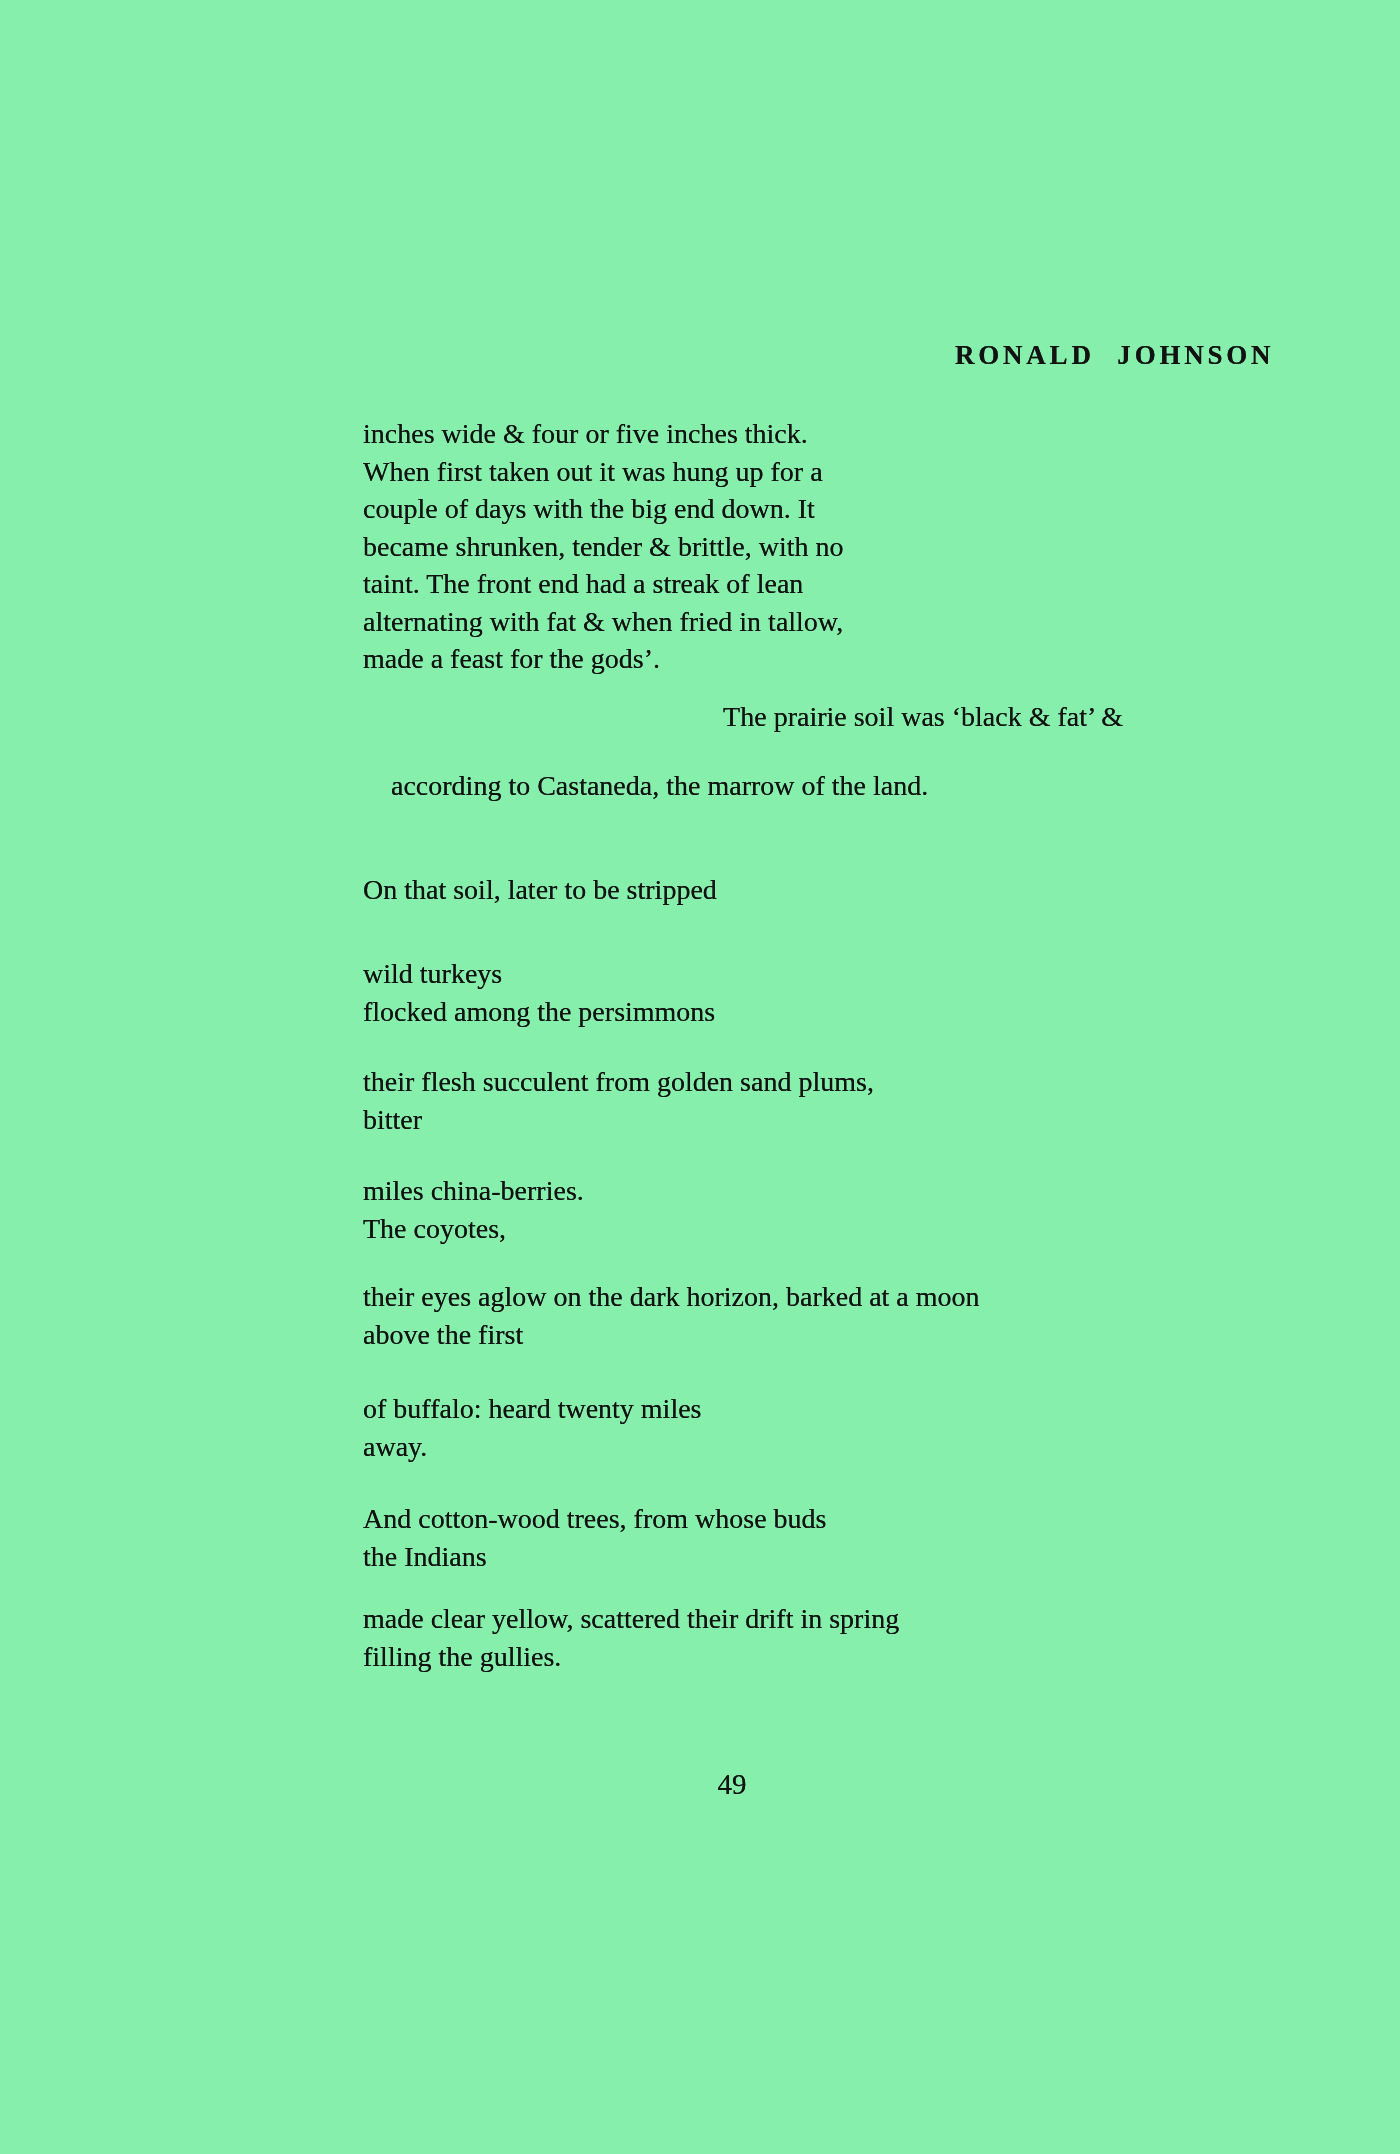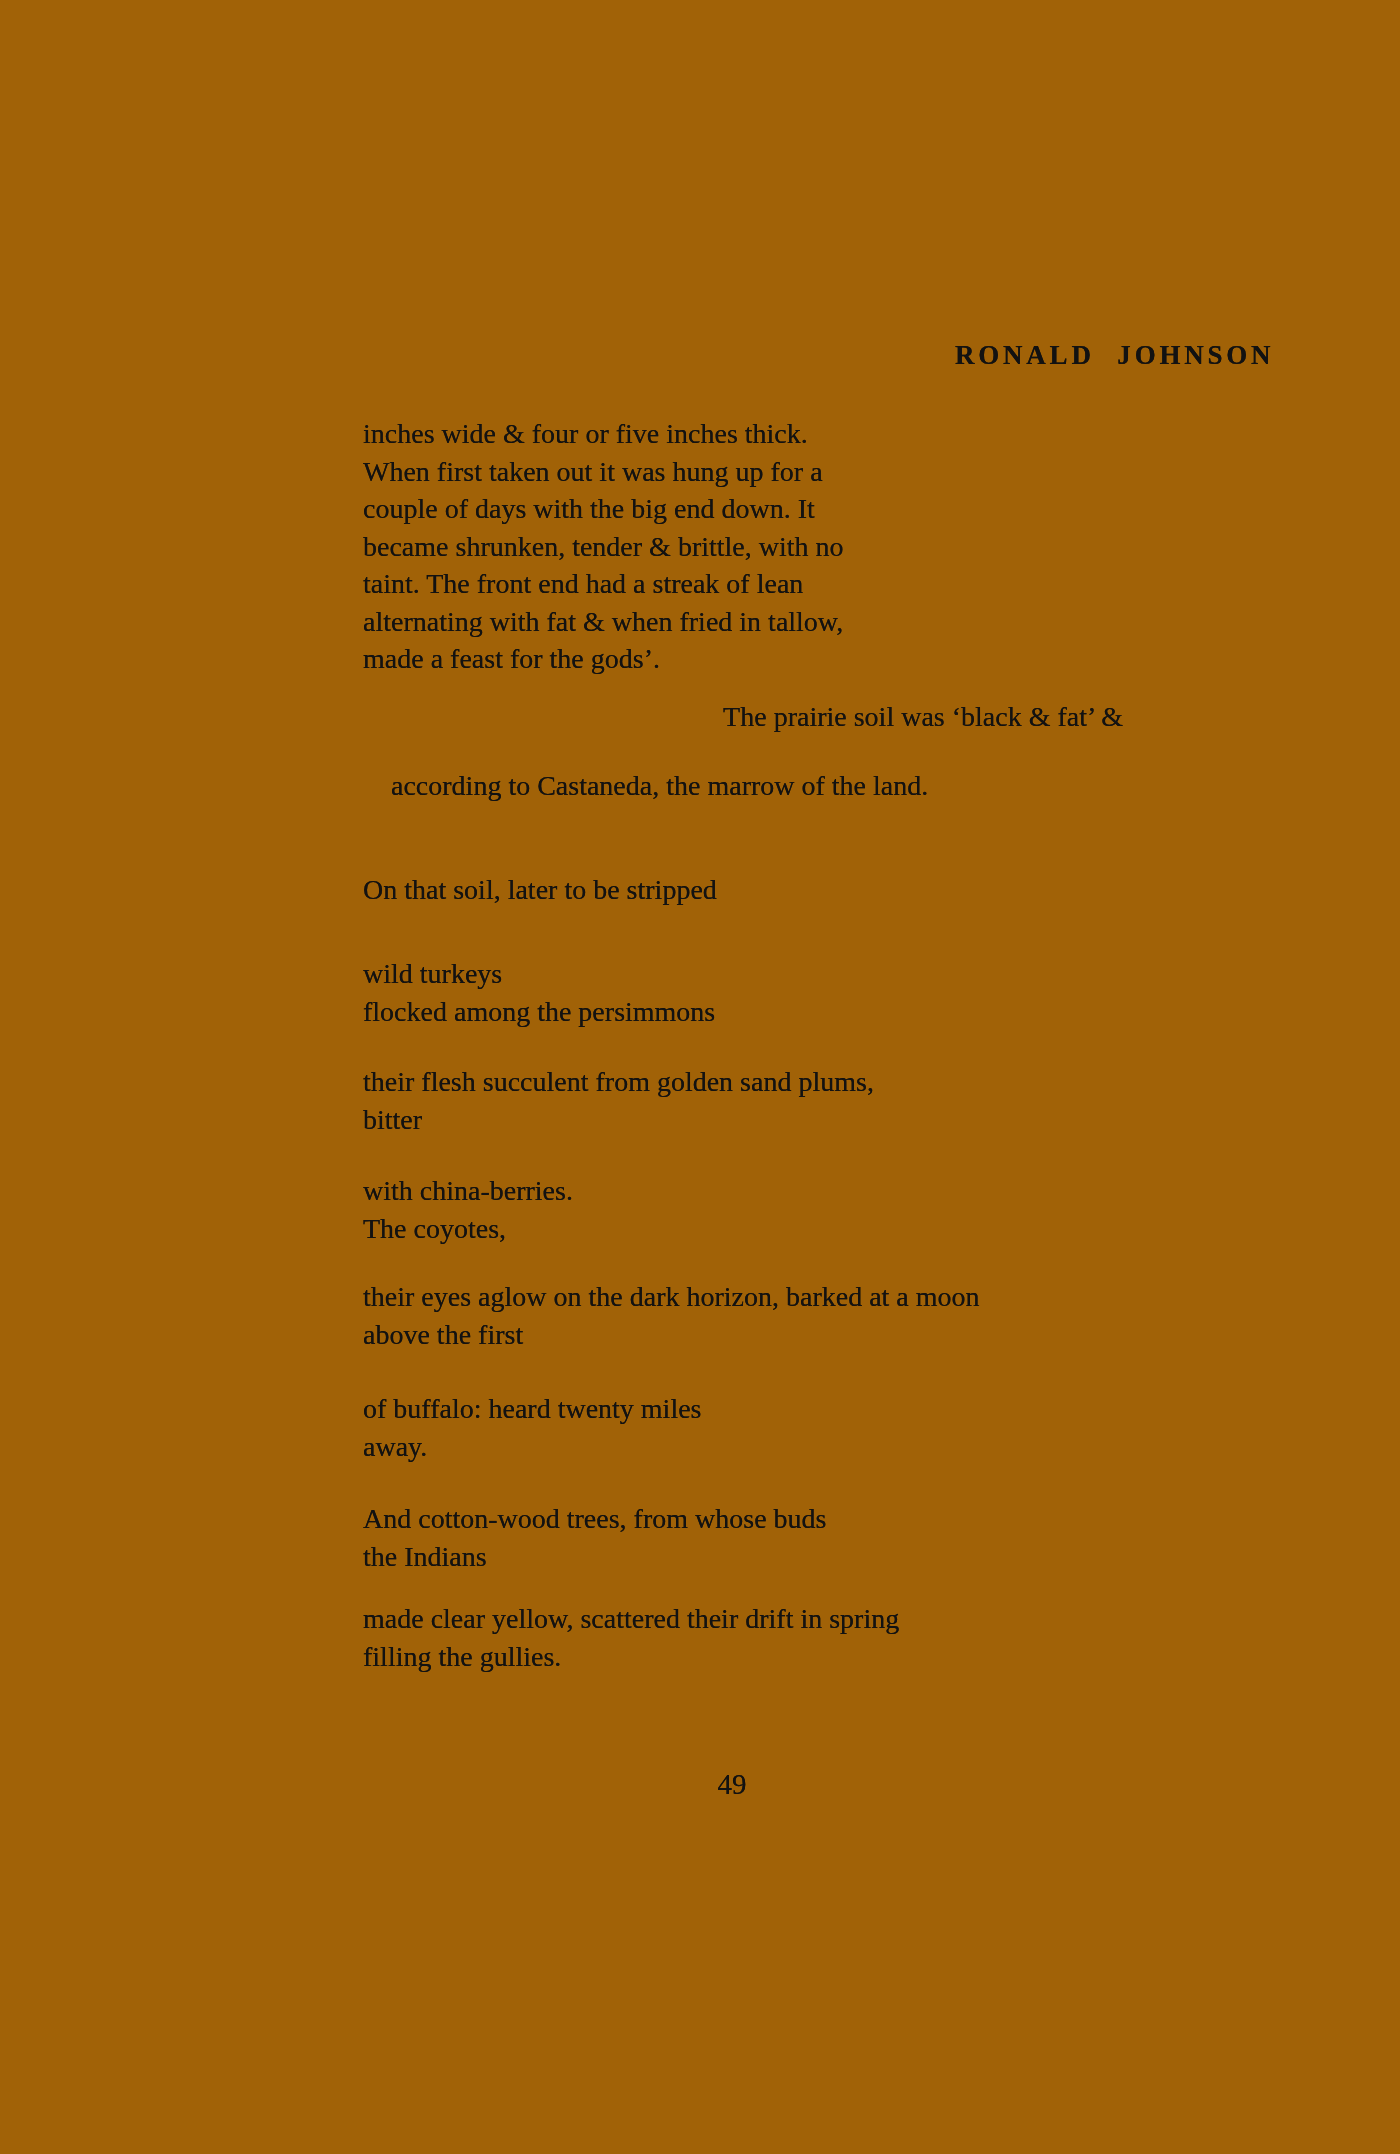--- a/index.html
+++ b/index.html
@@ -4,21 +4,21 @@
 <style>
   html, body {
     margin: 0;
     padding: 0;
     background: #ffffff;
   }
   .page {
     position: relative;
     width: 1400px;
     height: 2154px;
-    background: #a16207;
+    background: #86efac;
     overflow: hidden;
     font-family: "Liberation Serif", serif;
     color: #121212;
   }
   
   .running-header {
     position: absolute;
     top: 342px;
     left: 955px;
     font-size: 27px;
@@ -99,21 +99,21 @@
       <div class="line">wild turkeys</div>
       <div class="line">flocked among the persimmons</div>
     </div>
 
     <div class="stanza stanza-6">
       <div class="line">their flesh succulent from golden sand plums,</div>
       <div class="line">bitter</div>
     </div>
 
     <div class="stanza stanza-7">
-      <div class="line">with china-berries.</div>
+      <div class="line">miles china-berries.</div>
       <div class="line">The coyotes,</div>
     </div>
 
     <div class="stanza stanza-8">
       <div class="line">their eyes aglow on the dark horizon, barked at a moon</div>
       <div class="line">above the first</div>
     </div>
 
     <div class="stanza stanza-9">
       <div class="line">of buffalo: heard twenty miles</div>

